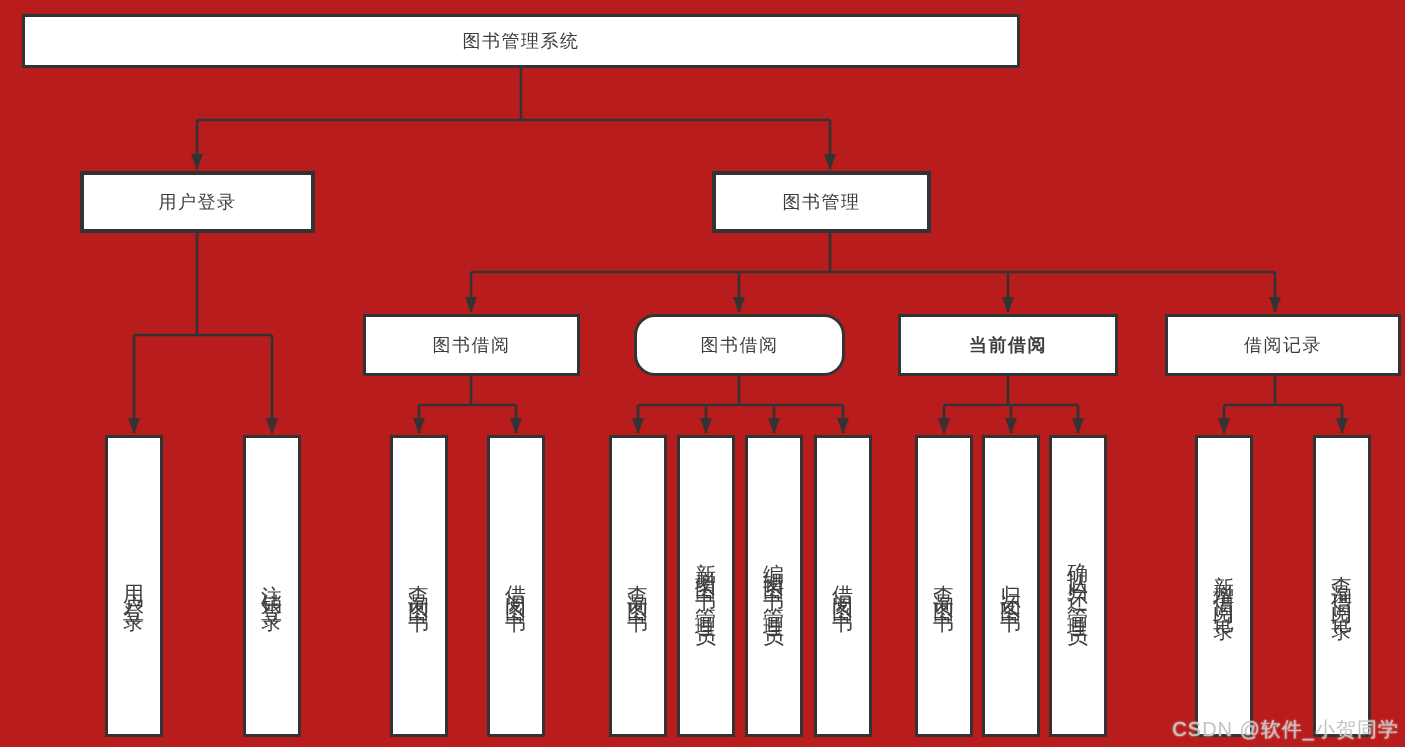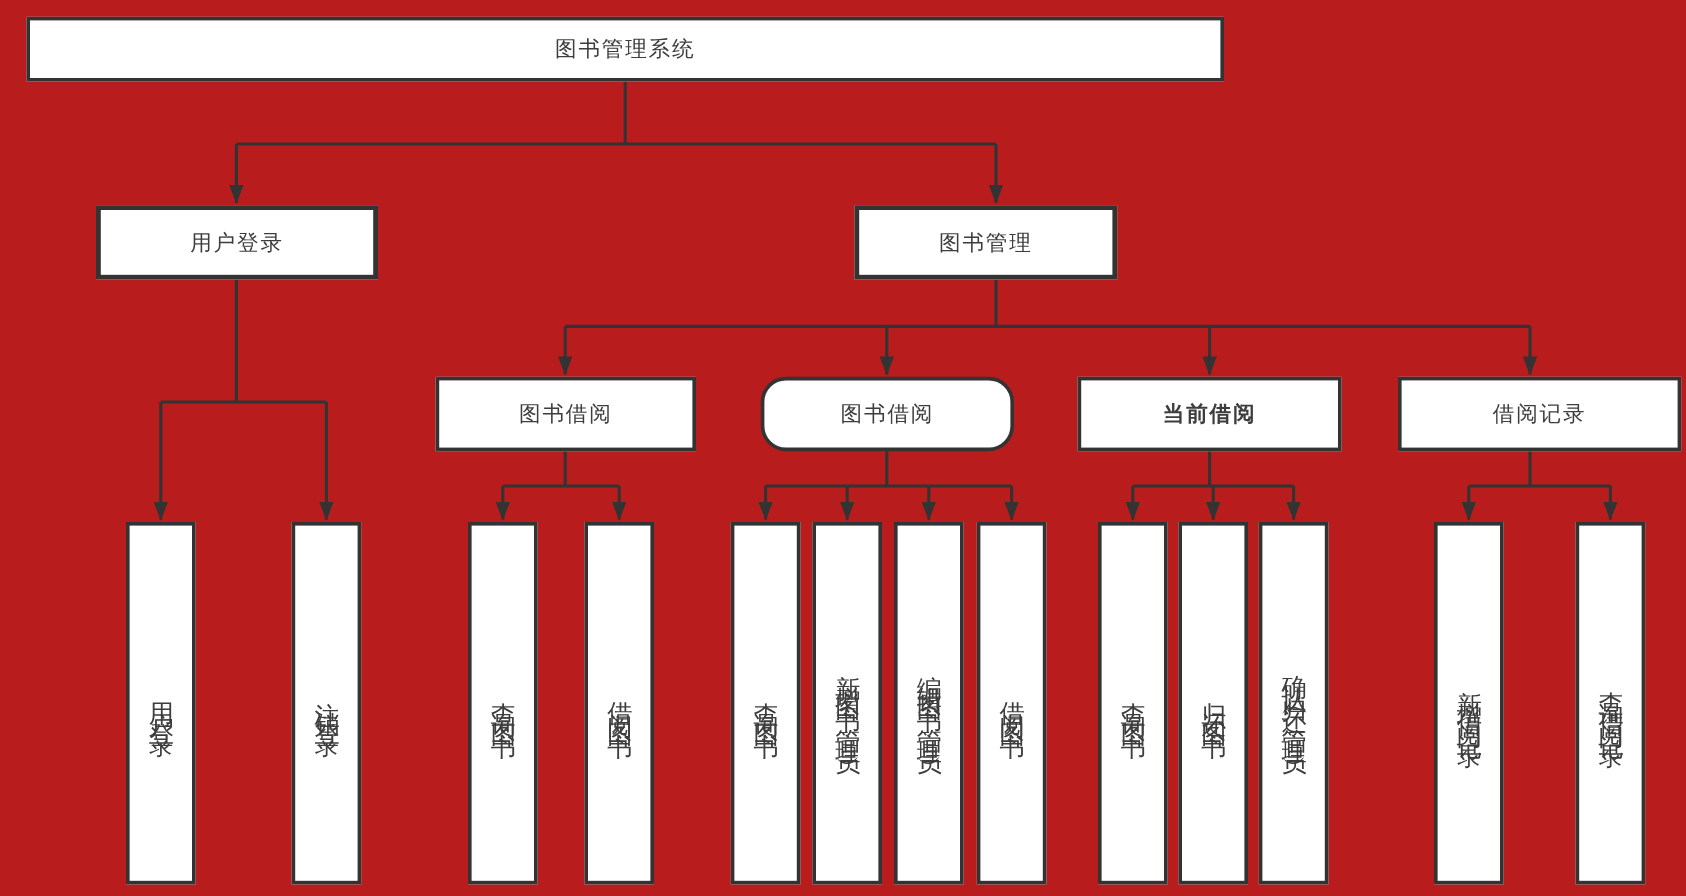--- a/index.html
+++ b/index.html
@@ -130,14 +130,15 @@
     <span class="vtext">确认归还（管理员）</span>
   </div>
 
   <div class="box leaf" style="left:1195px;">
     <span class="vtext">新增借阅记录</span>
   </div>
   <div class="box leaf" style="left:1313px;">
     <span class="vtext">查询借阅记录</span>
   </div>
 
+  <div class="watermark">CSDN @软件_小贺同学</div>
 
 </div>
 
 </body></html>

